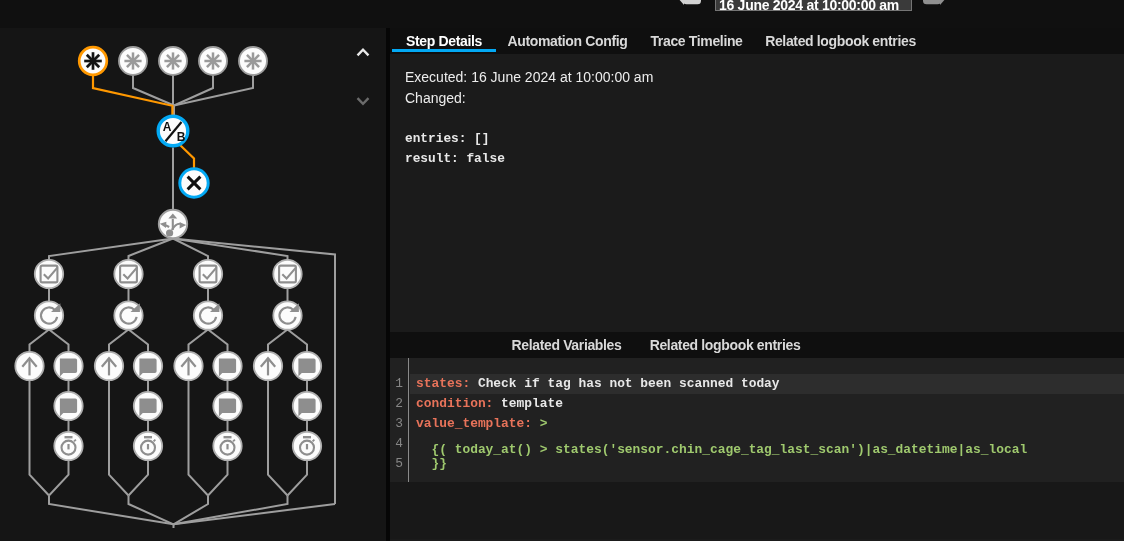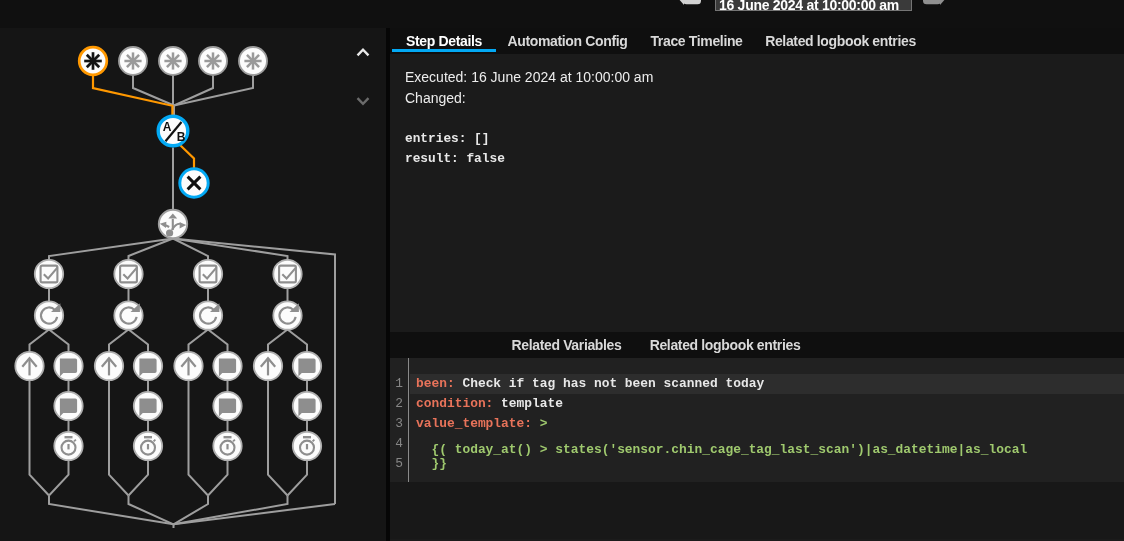--- a/index.html
+++ b/index.html
@@ -273,21 +273,21 @@
     </div>
     <div id="codearea">
       <div class="activeline"></div>
       <div id="gutter">
         <div class="ln" style="top:16.4px;">1</div>
         <div class="ln" style="top:36.2px;">2</div>
         <div class="ln" style="top:56px;">3</div>
         <div class="ln" style="top:75.8px;">4</div>
         <div class="ln" style="top:95.6px;">5</div>
       </div>
-      <div class="cl" style="top:16.4px;"><span class="k">been:</span> Check if tag has not been scanned today</div>
+      <div class="cl" style="top:16.4px;"><span class="k">states:</span> Check if tag has not been scanned today</div>
       <div class="cl" style="top:36.2px;"><span class="k">condition:</span> template</div>
       <div class="cl" style="top:56px;"><span class="k">value_template:</span> <span class="s">&gt;</span></div>
       <div class="cl" style="top:82px;"><span class="s">  {( today_at() &gt; states('sensor.chin_cage_tag_last_scan')|as_datetime|as_local</span></div>
       <div class="cl" style="top:95.6px;"><span class="s">  }}</span></div>
     </div>
     <div id="belowcode"></div>
   </div>
 </div>
 
 </body></html>

